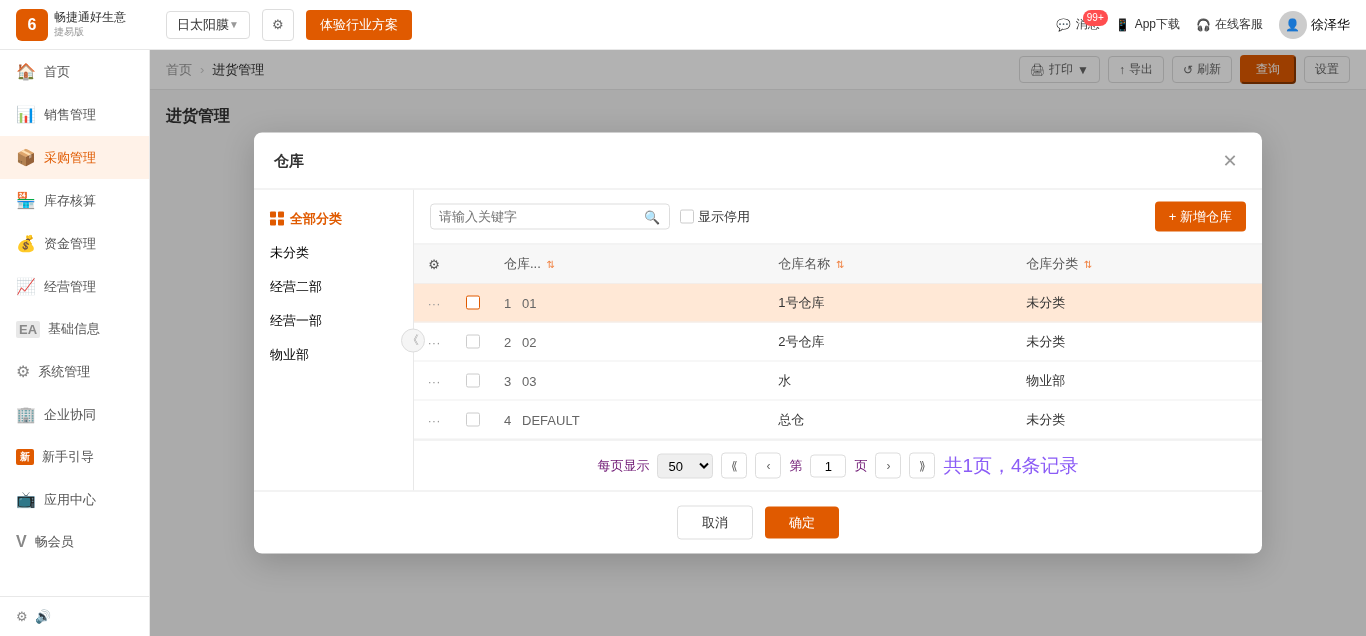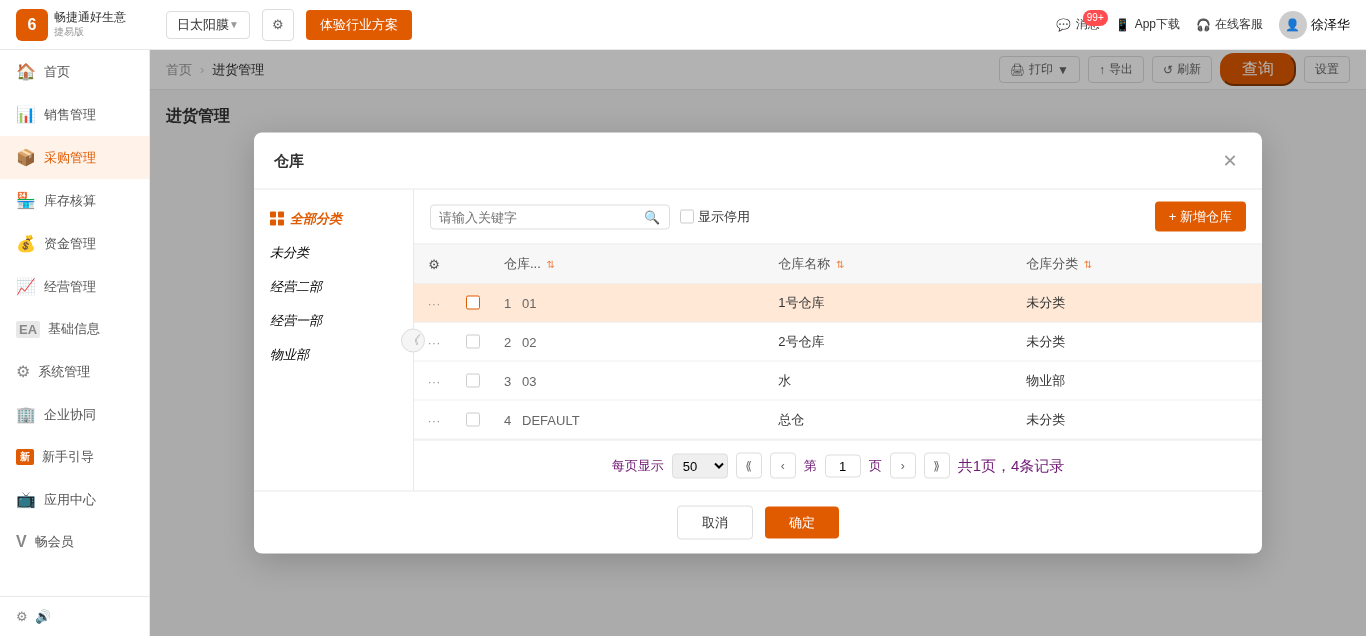--- a/index.html
+++ b/index.html
@@ -99,21 +99,21 @@
       display: flex; align-items: center; gap: 8px;
     }
     .action-btn {
       display: flex; align-items: center; gap: 4px;
       padding: 4px 10px; border: 1px solid #ddd;
       border-radius: 4px; cursor: pointer; background: #fff;
       font-size: 12px; color: #666;
     }
     .action-btn-primary {
       background: #e05a00; color: #fff; border-color: #e05a00;
-      border-radius: 14px; padding: 4px 20px; cursor: pointer; font-size: 16px;
+      border-radius: 4px; padding: 4px 14px; cursor: pointer; font-size: 12px;
     }
     .action-btn-outline {
       border: 1px solid #ddd; border-radius: 4px;
       padding: 4px 10px; cursor: pointer; background: #fff;
       font-size: 12px; color: #666;
     }
 
     
     .main-layout {
       display: flex;
@@ -191,21 +191,20 @@
       display: flex; flex: 1; overflow: hidden;
     }
 
     
     .category-panel {
       width: 160px;
       border-right: 1px solid #e8e8e8;
       padding: 12px 0;
       flex-shrink: 0;
       position: relative;
-      font-style: italic;
     }
     .category-collapse-btn {
       position: absolute; right: -12px; top: 50%;
       transform: translateY(-50%);
       width: 24px; height: 24px;
       background: #f5f5f5; border: 1px solid #ddd;
       border-radius: 50%;
       display: flex; align-items: center; justify-content: center;
       cursor: pointer; color: #999; font-size: 12px; z-index: 1;
     }
@@ -237,20 +236,21 @@
     }
     .search-input-wrap {
       display: flex; align-items: center;
       border: 1px solid #ddd; border-radius: 4px;
       padding: 4px 8px; background: #fff; gap: 4px;
       flex: 1; max-width: 240px;
     }
     .search-input {
       border: none; outline: none; font-size: 13px; flex: 1;
       color: #333;
+      font-family: Liberation Serif, serif;
     }
     .search-icon { color: #999; cursor: pointer; }
     .show-disabled-wrap {
       display: flex; align-items: center; gap: 4px;
       font-size: 13px; color: #333;
     }
     .checkbox-custom {
       width: 14px; height: 14px; border: 1px solid #ccc;
       border-radius: 2px; background: #fff; cursor: pointer;
     }
@@ -292,21 +292,21 @@
     }
     .page-nav-btn {
       width: 26px; height: 26px; border: 1px solid #ddd;
       border-radius: 4px; display: flex; align-items: center; justify-content: center;
       cursor: pointer; background: #fff; color: #666; font-size: 12px;
     }
     .page-input {
       width: 36px; border: 1px solid #ddd; border-radius: 4px;
       text-align: center; padding: 3px; font-size: 13px;
     }
-    .page-info { font-size: 15px; color: #701a75; }
+    .page-info { font-size: 19px; color: #8b5cf6; }
 
     
     .modal-footer {
       display: flex; align-items: center; justify-content: center;
       padding: 14px 20px; border-top: 1px solid #e8e8e8;
       gap: 12px; flex-shrink: 0;
     }
     .cancel-btn {
       border: 1px solid #ddd; border-radius: 4px;
       padding: 7px 24px; cursor: pointer; background: #fff;

